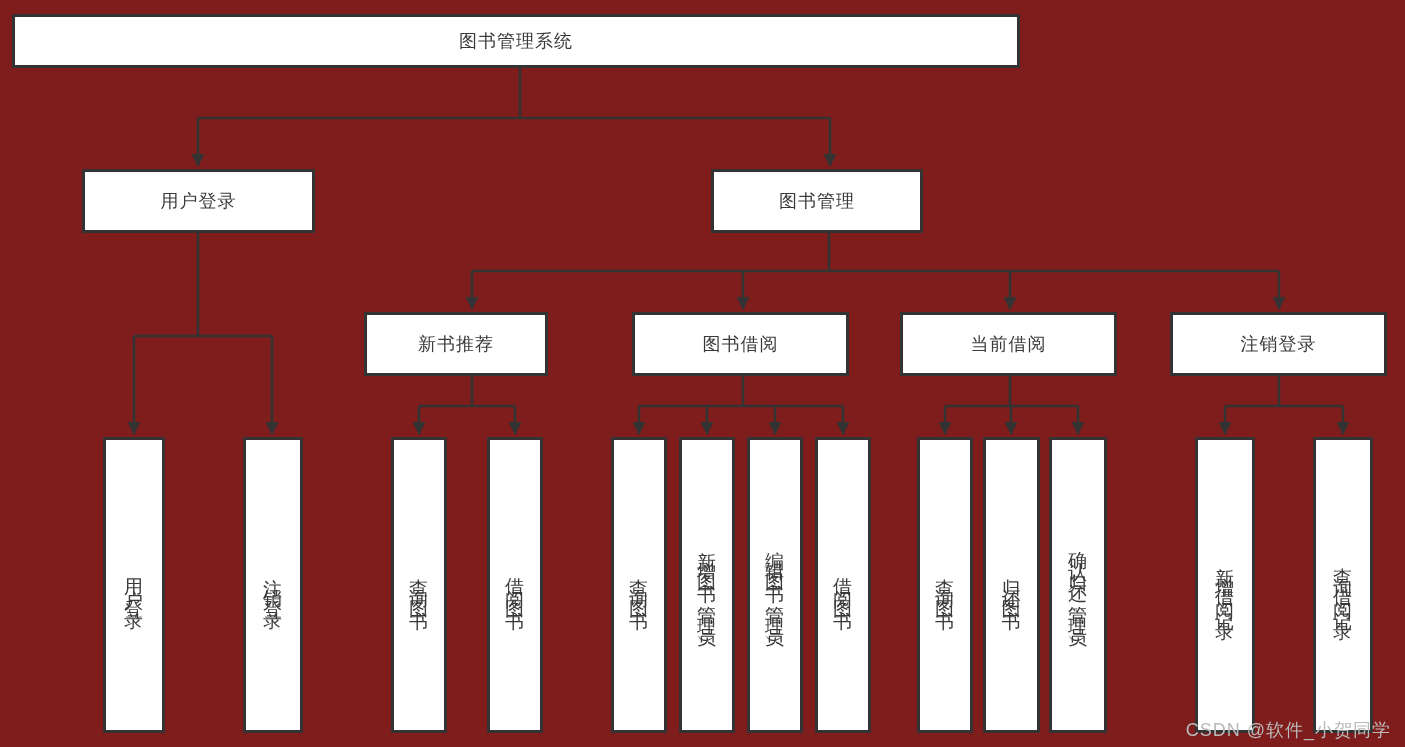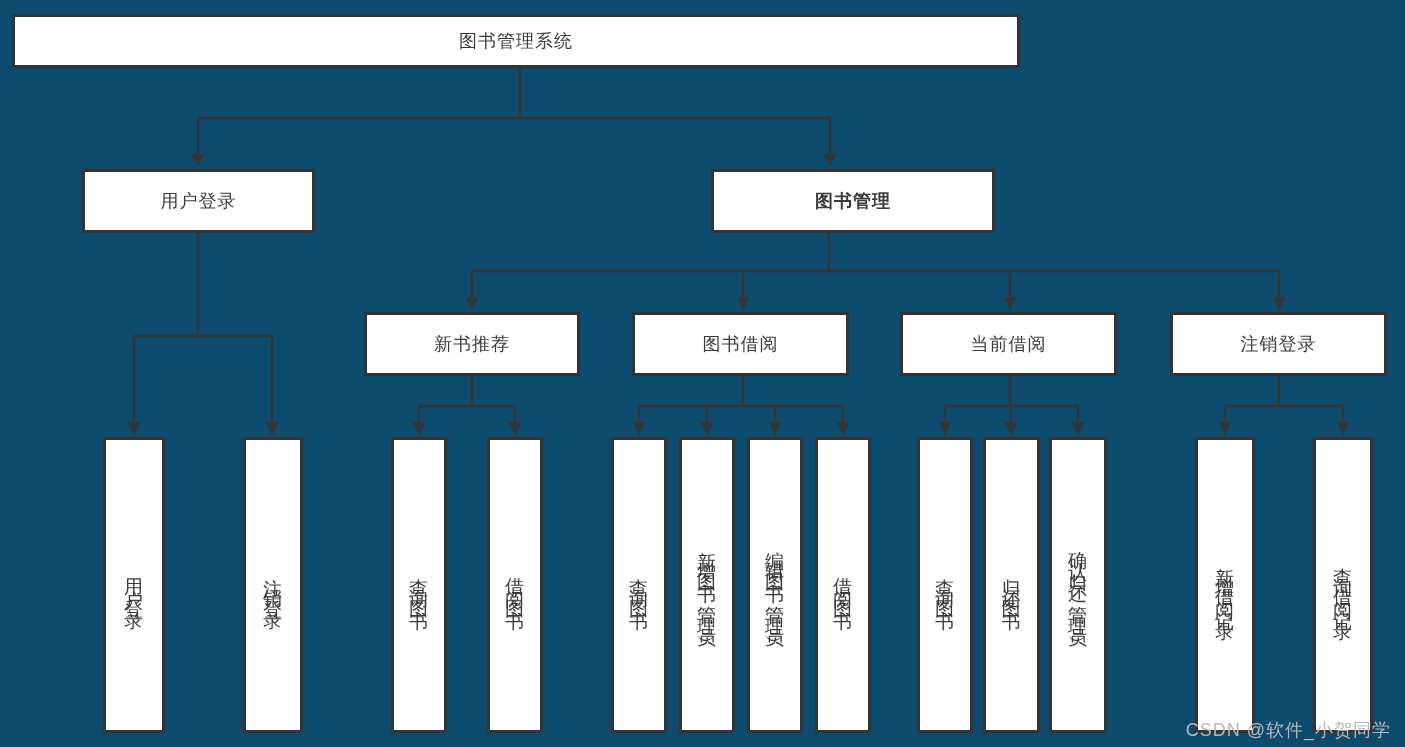--- a/index.html
+++ b/index.html
@@ -1,20 +1,20 @@
 <!DOCTYPE html>
 <html><head>
 <meta charset="utf-8">
 <style>
   html, body { margin: 0; padding: 0; background: #ffffff; }
   .canvas {
     position: relative;
     width: 1405px;
     height: 747px;
-    background: #0c4a6e;
+    background: #7f1d1d;
     font-family: "Liberation Sans", "DejaVu Sans", sans-serif;
     overflow: hidden;
   }
   .wires {
     position: absolute;
     left: 0; top: 0;
     width: 1405px; height: 747px;
     pointer-events: none;
   }
   .node {
@@ -94,23 +94,23 @@
 
       <path d="M1279,376 V406 M1225,406 H1343"></path>
       <line x1="1225" y1="406" x2="1225" y2="434" marker-end="url(#ah)"></line>
       <line x1="1343" y1="406" x2="1343" y2="434" marker-end="url(#ah)"></line>
     </g>
   </svg>
 
   <div class="node hnode" style="left:12px; top:14px; width:1008px; height:54px;">图书管理系统</div>
 
   <div class="node hnode" style="left:82px; top:169px; width:233px; height:64px;">用户登录</div>
-  <div class="node hnode" style="left:711px; top:169px; width:284px; height:64px;font-weight:bold;">图书管理</div>
+  <div class="node hnode" style="left:711px; top:169px; width:212px; height:64px;">图书管理</div>
 
-  <div class="node hnode" style="left:364px; top:312px; width:216px; height:64px;">新书推荐</div>
+  <div class="node hnode" style="left:364px; top:312px; width:184px; height:64px;">新书推荐</div>
   <div class="node hnode" style="left:900px; top:312px; width:217px; height:64px;">当前借阅</div>
   <div class="node hnode" style="left:632px; top:312px; width:217px; height:64px;">图书借阅</div>
   <div class="node hnode" style="left:1170px; top:312px; width:217px; height:64px;">注销登录</div>
 
   <div class="node vnode" style="left:103px; top:437px; width:62px; height:296px;">
     <span>用户登录</span>
   </div>
   <div class="node vnode" style="left:243px; top:437px; width:60px; height:296px;">
     <span>注销登录</span>
   </div>

